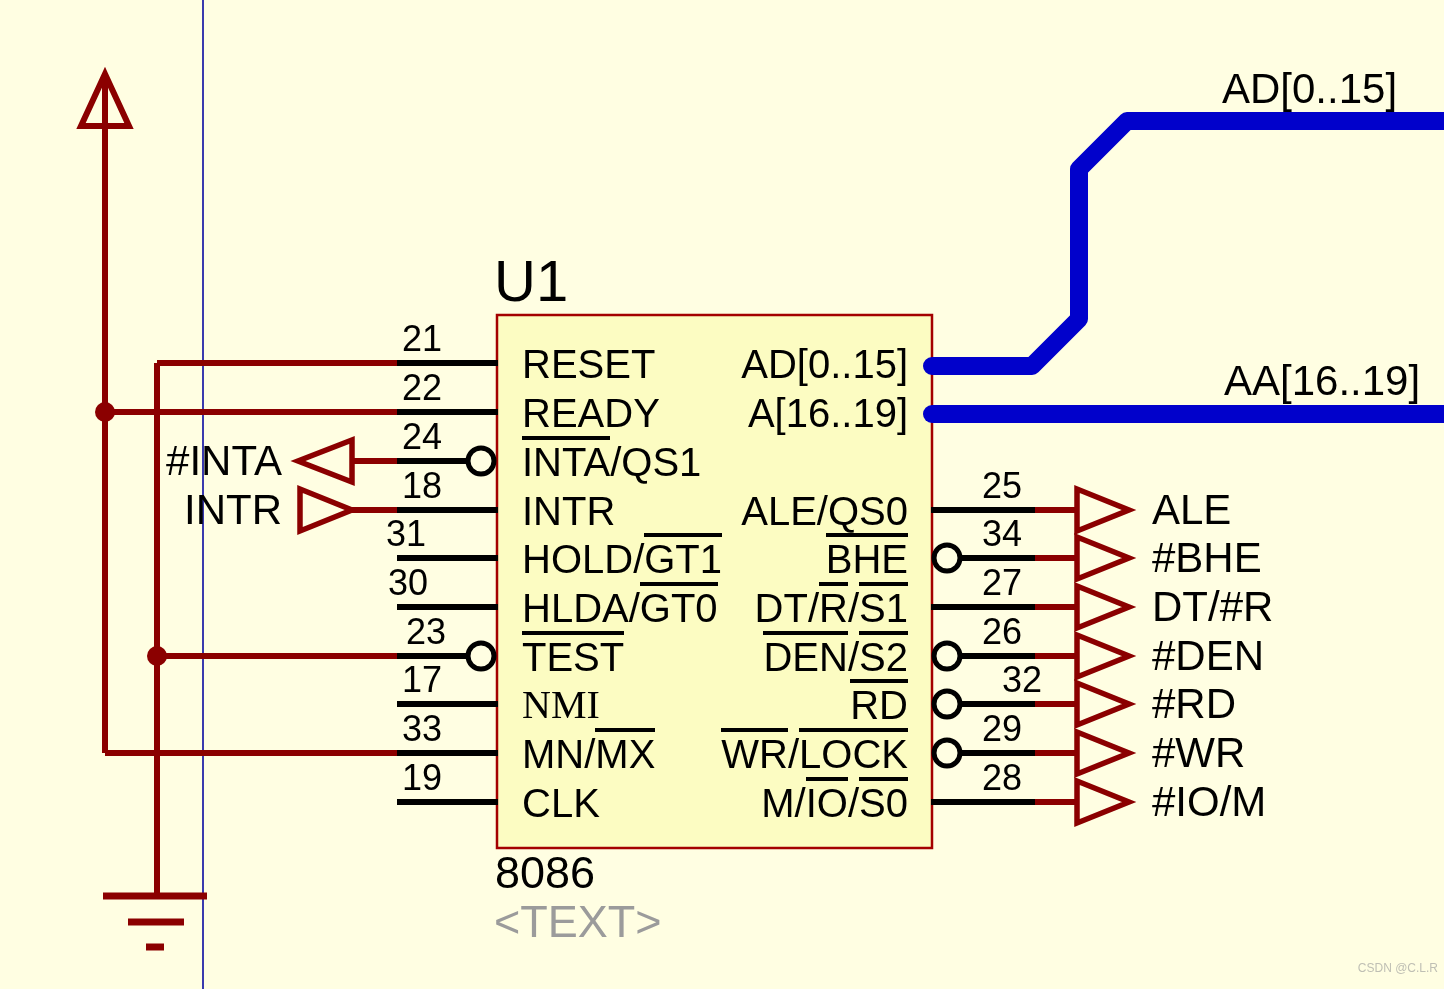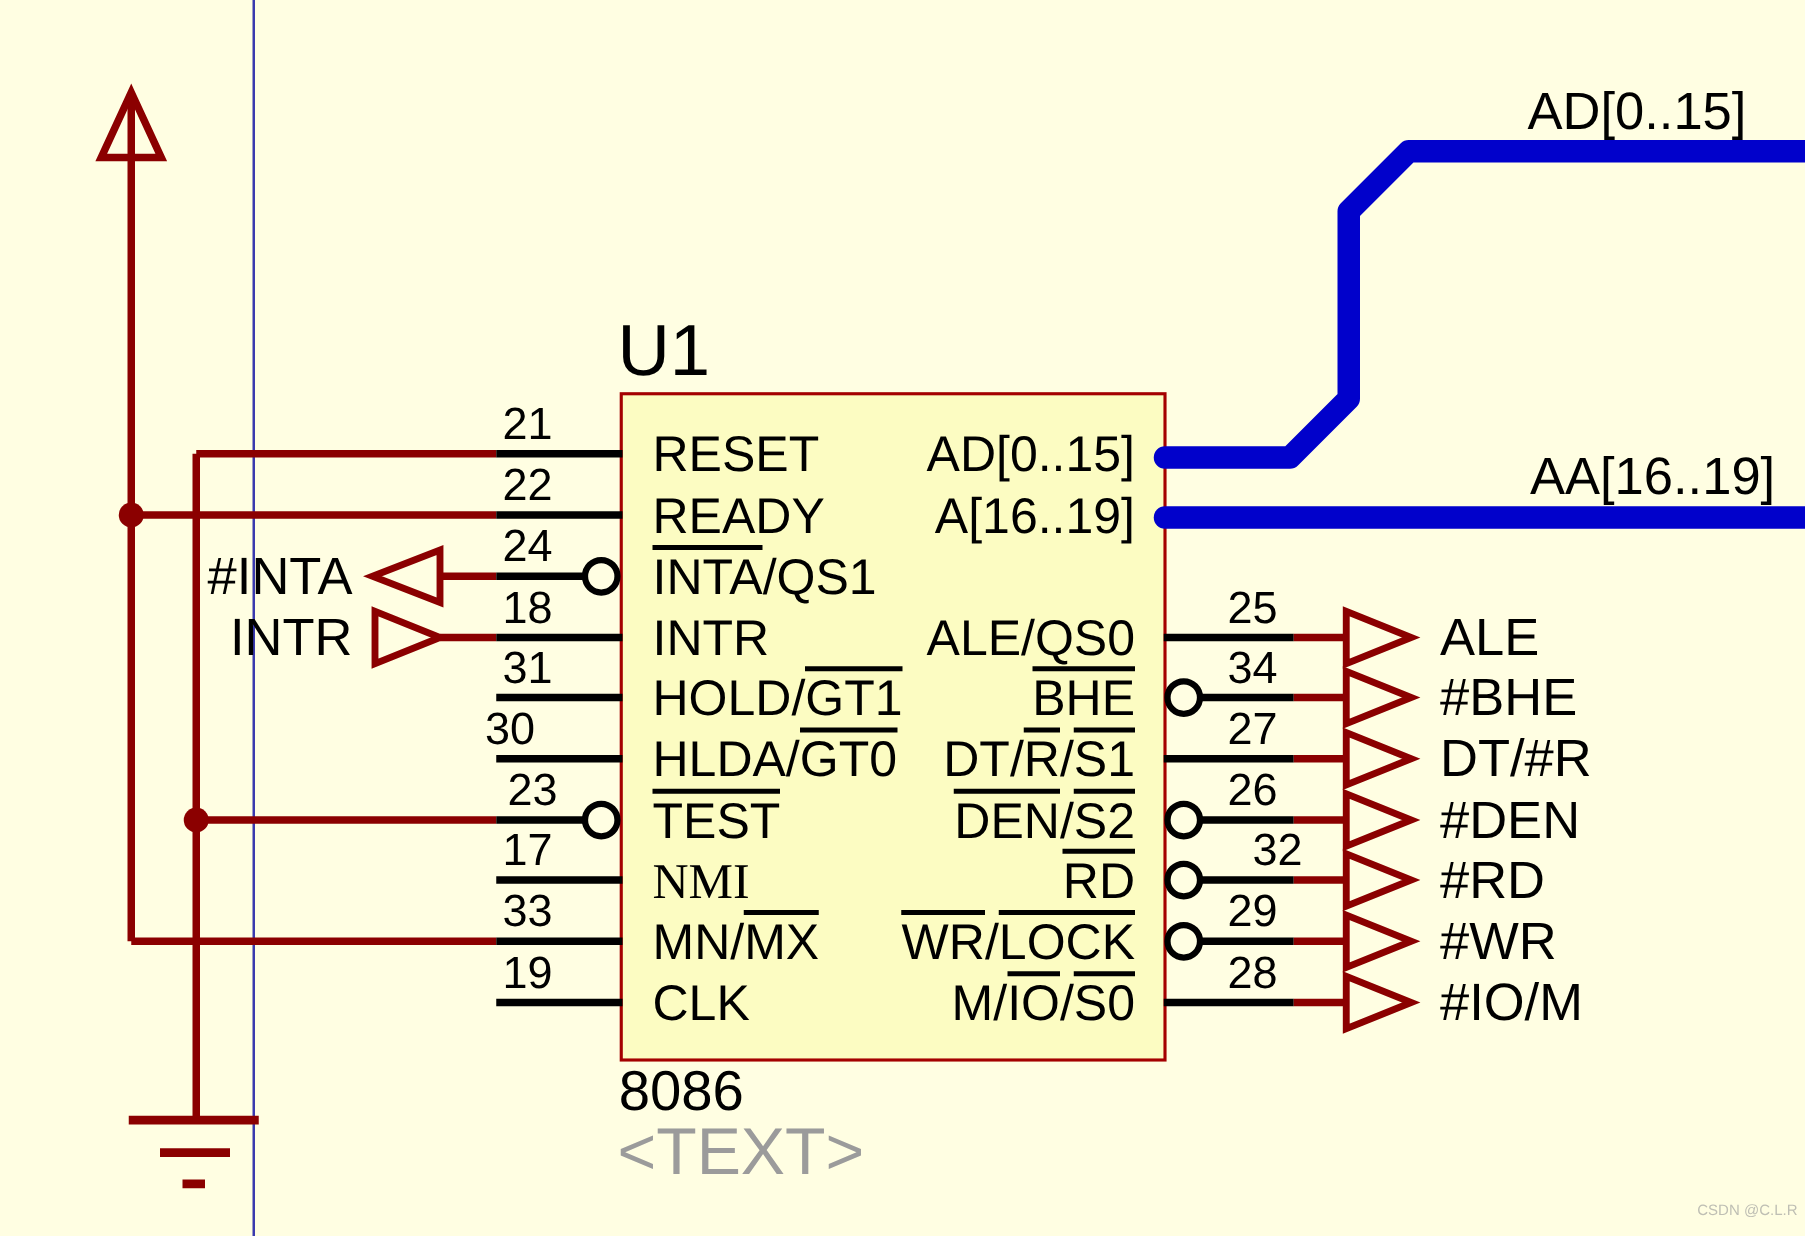--- a/index.html
+++ b/index.html
@@ -17,21 +17,21 @@
   .plabel span.ov{border-top-color:#000;}
   .r-align{text-align:right;}
   
   .pnum{font-size:36px;line-height:36px;width:54px;text-align:center;}
   
   .ext{font-size:42px;line-height:42px;}
   .port-label{width:202px;text-align:right;}
   .bus-label{font-size:42px;line-height:42px;}
   .u1{font-size:58px;line-height:58px;}
   .part-number{font-size:45px;line-height:45px;}
-  .text-field{font-size:53px;line-height:45px;color:#9B9B9B;}
+  .text-field{font-size:45px;line-height:45px;color:#9B9B9B;}
   .watermark{font-size:12px;line-height:14px;color:#BFBFB4;width:190px;text-align:right;}
 </style>
 </head>
 <body>
 
 <div class="canvas">
 
   <svg class="overlay" width="1444" height="989" viewBox="0 0 1444 989">
 
     <line x1="203" y1="0" x2="203" y2="989" stroke="#3A3AAE" stroke-width="2"></line>
@@ -115,21 +115,21 @@
   <div class="txt bus-label" style="left:1222px;top:68px;">AD[0..15]</div>
   <div class="txt bus-label" style="left:1224px;top:360px;">AA[16..19]</div>
 
   <div class="txt ext port-label" style="left:80px;top:440px;">#INTA</div>
   <div class="txt ext port-label" style="left:80px;top:489px;">INTR</div>
 
   <div class="txt pnum" style="left:395px;top:321px;">21</div>
   <div class="txt pnum" style="left:395px;top:370px;">22</div>
   <div class="txt pnum" style="left:395px;top:419px;">24</div>
   <div class="txt pnum" style="left:395px;top:468px;">18</div>
-  <div class="txt pnum" style="left:395px;top:516px;">31</div>
+  <div class="txt pnum" style="left:379px;top:516px;">31</div>
   <div class="txt pnum" style="left:381px;top:565px;">30</div>
   <div class="txt pnum" style="left:399px;top:614px;">23</div>
   <div class="txt pnum" style="left:395px;top:662px;">17</div>
   <div class="txt pnum" style="left:395px;top:711px;">33</div>
   <div class="txt pnum" style="left:395px;top:760px;">19</div>
 
   <div class="txt pnum" style="left:975px;top:468px;">25</div>
   <div class="txt pnum" style="left:975px;top:516px;">34</div>
   <div class="txt pnum" style="left:975px;top:565px;">27</div>
   <div class="txt pnum" style="left:975px;top:614px;">26</div>

